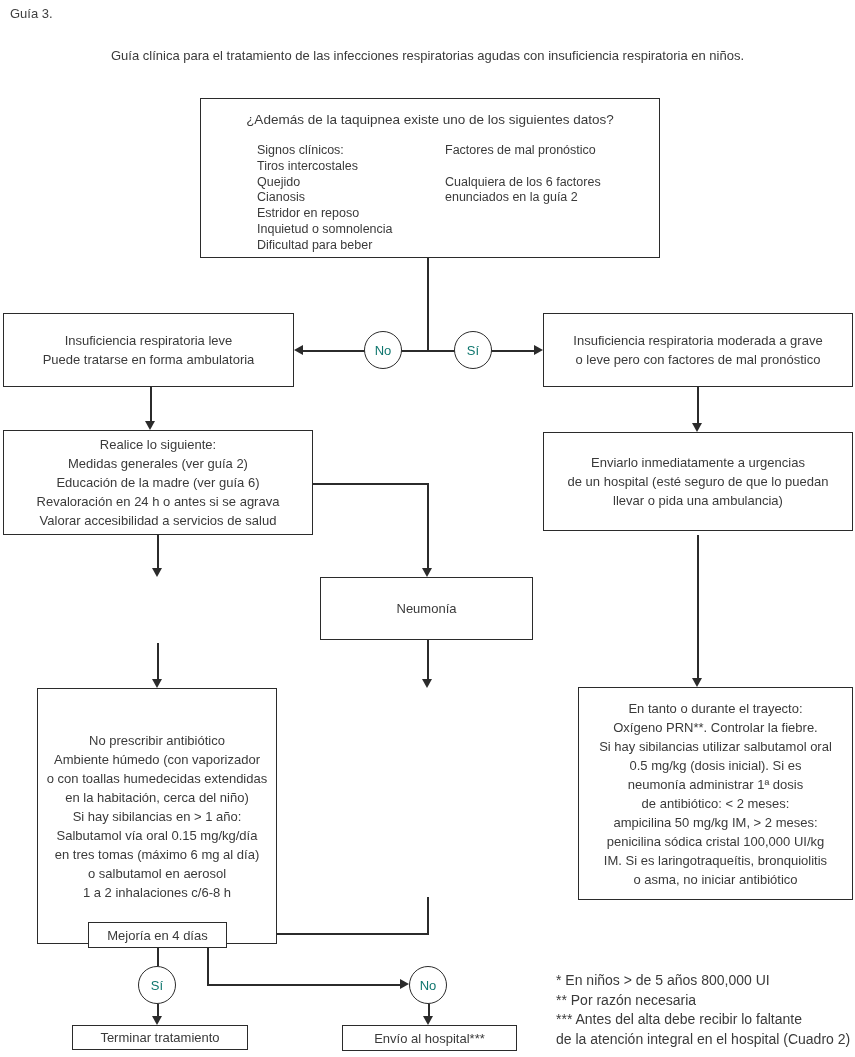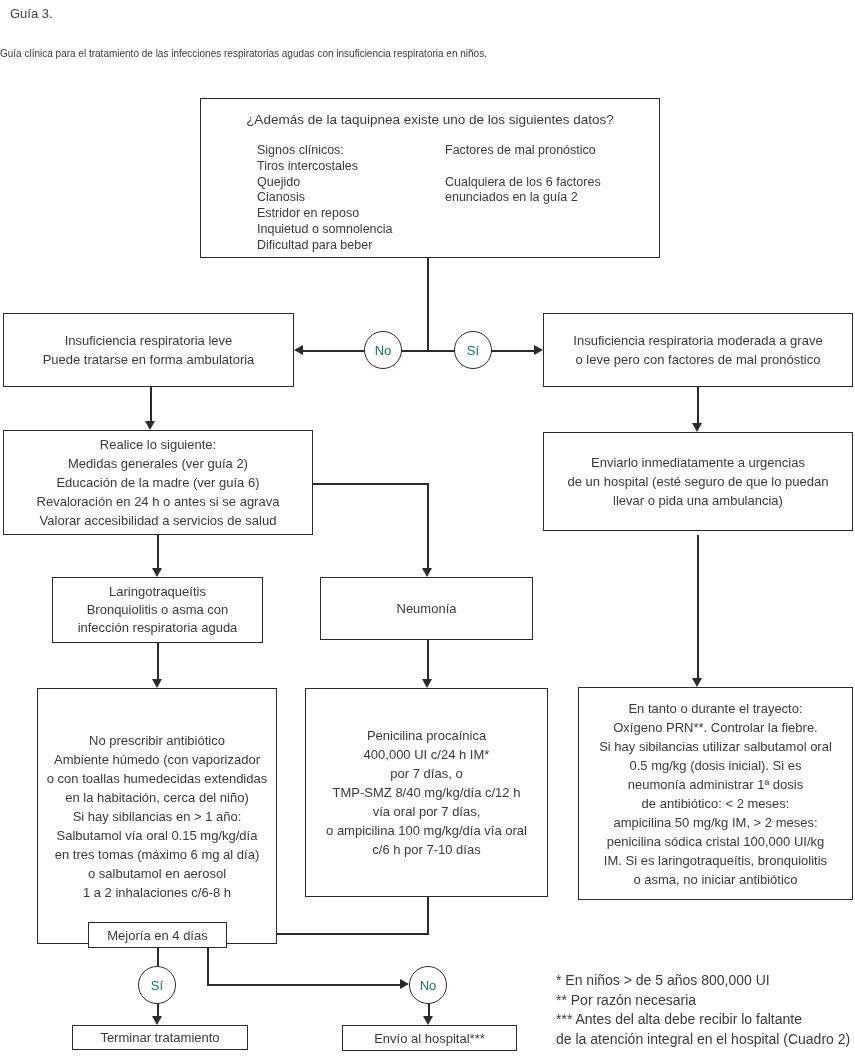--- a/index.html
+++ b/index.html
@@ -18,21 +18,21 @@
     font-size:13px;z-index:2;color:#0f766e;
   }
   .hline,.vline{position:absolute;background:#2b2b2b;z-index:0;}
   .hline{height:1.5px;}
   .vline{width:1.5px;}
   .arr{position:absolute;width:0;height:0;z-index:0;}
   .arr.down{border-left:5px solid transparent;border-right:5px solid transparent;border-top:9px solid #2b2b2b;}
   .arr.left{border-top:5px solid transparent;border-bottom:5px solid transparent;border-right:9px solid #2b2b2b;}
   .arr.right{border-top:5px solid transparent;border-bottom:5px solid transparent;border-left:9px solid #2b2b2b;}
   .page-title{position:absolute;left:10px;top:6px;font-size:13px;color:#3f3f3f;}
-  .page-subtitle{position:absolute;left:0;top:48px;width:855px;text-align:left;font-size:10px;color:#3a3a3a;}
+  .page-subtitle{position:absolute;left:0;top:48px;width:855px;text-align:center;font-size:13px;color:#3a3a3a;}
   .qbox{flex-direction:column;justify-content:flex-start;align-items:stretch;padding-top:12px;}
   .q-title{text-align:center;font-size:13.5px;line-height:17px;}
   .q-cols{display:flex;text-align:left;margin-top:15px;font-size:12.5px;line-height:15.8px;}
   .q-col-left{margin-left:56px;width:182px;white-space:pre-line;}
   .q-col-right{margin-left:6px;white-space:pre-line;}
   .footnotes{position:absolute;left:556px;top:971px;font-size:14px;line-height:19.5px;white-space:pre-line;text-align:left;color:#3a3a3a;}
   .small-line{line-height:18px;}
 </style>
 </head>
 <body>
@@ -114,41 +114,31 @@
 
   <div class="box" style="left:3px;top:430px;width:310px;height:105px;">Realice lo siguiente:
 Medidas generales (ver guía 2)
 Educación de la madre (ver guía 6)
 Revaloración en 24 h o antes si se agrava
 Valorar accesibilidad a servicios de salud</div>
   <div class="box" style="left:543px;top:432px;width:310px;height:99px;">Enviarlo inmediatamente a urgencias
 de un hospital (esté seguro de que lo puedan
 llevar o pida una ambulancia)</div>
 
-  <div class="box small-line" style="left:52px;top:577px;width:211px;height:66px;">Laringotraqueítis
-Bronquiolitis o asma con
-infección respiratoria aguda</div>
   <div class="box" style="left:320px;top:577px;width:213px;height:63px;">Neumonía</div>
 
   <div class="box" style="left:37px;top:688px;width:240px;height:256px;">No prescribir antibiótico
 Ambiente húmedo (con vaporizador
 o con toallas humedecidas extendidas
 en la habitación, cerca del niño)
 Si hay sibilancias en &gt; 1 año:
 Salbutamol vía oral 0.15 mg/kg/día
 en tres tomas (máximo 6 mg al día)
 o salbutamol en aerosol
 1 a 2 inhalaciones c/6-8 h</div>
-  <div class="box" style="left:305px;top:688px;width:243px;height:209px;">Penicilina procaínica
-400,000 UI c/24 h IM*
-por 7 días, o
-TMP-SMZ 8/40 mg/kg/día c/12 h
-vía oral por 7 días,
-o ampicilina 100 mg/kg/día vía oral
-c/6 h por 7-10 días</div>
   <div class="box" style="left:578px;top:687px;width:275px;height:213px;">En tanto o durante el trayecto:
 Oxígeno PRN**. Controlar la fiebre.
 Si hay sibilancias utilizar salbutamol oral
 0.5 mg/kg (dosis inicial). Si es
 neumonía administrar 1ª dosis
 de antibiótico: &lt; 2 meses:
 ampicilina 50 mg/kg IM, &gt; 2 meses:
 penicilina sódica cristal 100,000 UI/kg
 IM. Si es laringotraqueítis, bronquiolitis
 o asma, no iniciar antibiótico</div>

